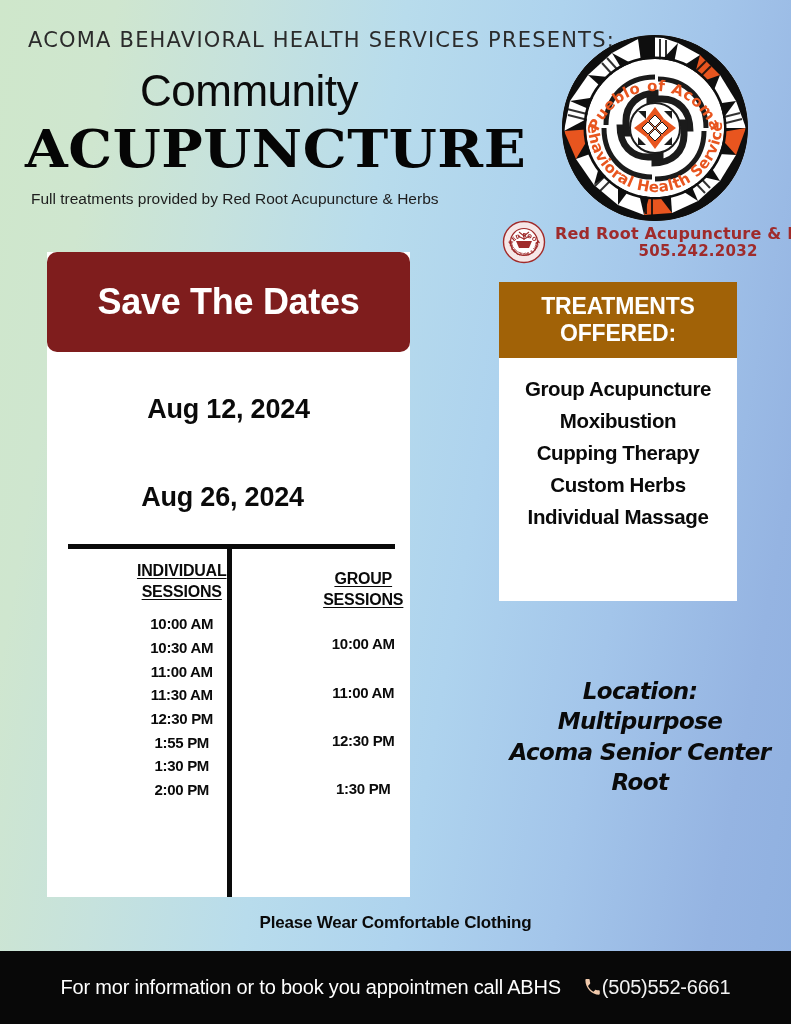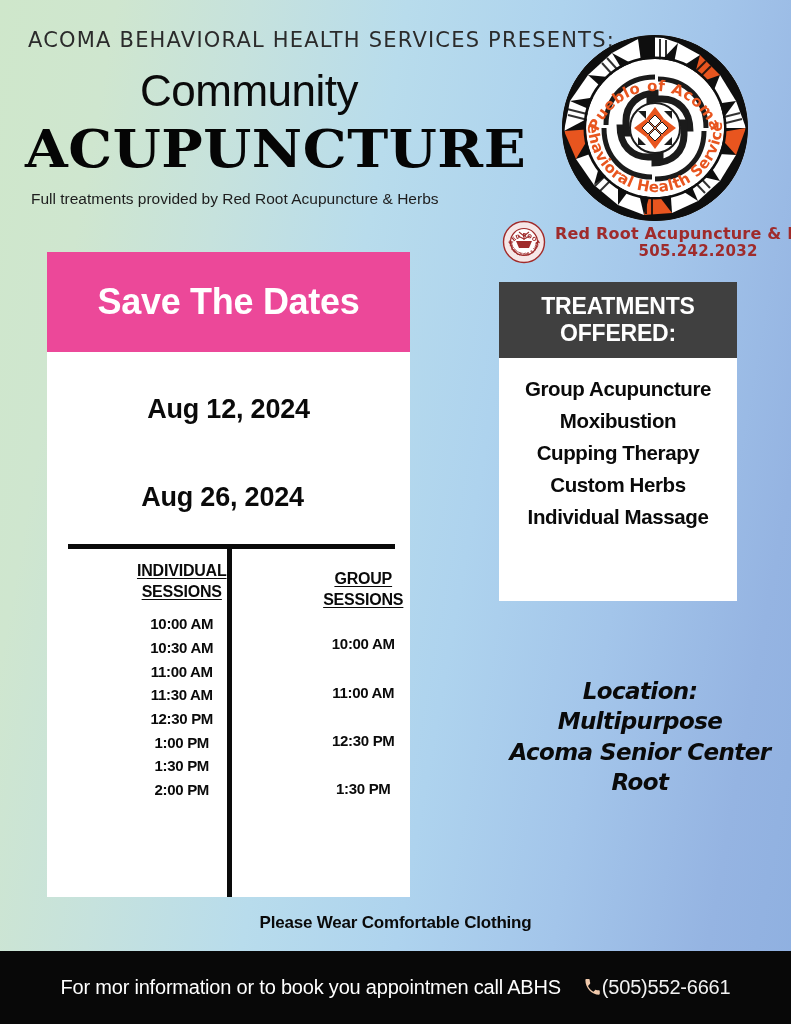--- a/index.html
+++ b/index.html
@@ -117,24 +117,25 @@
   .dates-card {
     position: absolute;
     left: 47px;
     top: 252px;
     width: 363px;
     height: 645px;
     background: #ffffff;
   }
   .dates-head {
     height: 100px;
-    background: #ec4899;
+    background: #7f1d1d;
     display: flex;
     align-items: center;
     justify-content: center;
+    border-radius: 10px;
   }
   .dates-head-text {
     color: #ffffff;
     font-size: 36px;
     font-weight: 700;
     letter-spacing: -0.3px;
   }
   .date-line {
     text-align: center;
     font-size: 27px;
@@ -210,21 +211,21 @@
   .treat-box {
     position: absolute;
     left: 499px;
     top: 282px;
     width: 238px;
     height: 319px;
     background: #ffffff;
   }
   .treat-head {
     height: 76px;
-    background: #404040;
+    background: #a16207;
     display: flex;
     flex-direction: column;
     align-items: center;
     justify-content: center;
     line-height: 1.18;
   }
   .treat-head span {
     color: #ffffff;
     font-size: 23px;
     font-weight: 700;
@@ -441,21 +442,21 @@
       <div class="col col-individual">
         <div class="col-head">
           <span>INDIVIDUAL</span>
           <span>SESSIONS</span>
         </div>
         <div class="time">10:00 AM</div>
         <div class="time">10:30 AM</div>
         <div class="time">11:00 AM</div>
         <div class="time">11:30 AM</div>
         <div class="time">12:30 PM</div>
-        <div class="time">1:00 PM</div>
+        <div class="time">1:55 PM</div>
         <div class="time">1:30 PM</div>
         <div class="time">2:00 PM</div>
       </div>
 
       <div class="col col-group">
         <div class="col-head">
           <span>GROUP</span>
           <span>SESSIONS</span>
         </div>
         <div class="time">10:00 AM</div>

